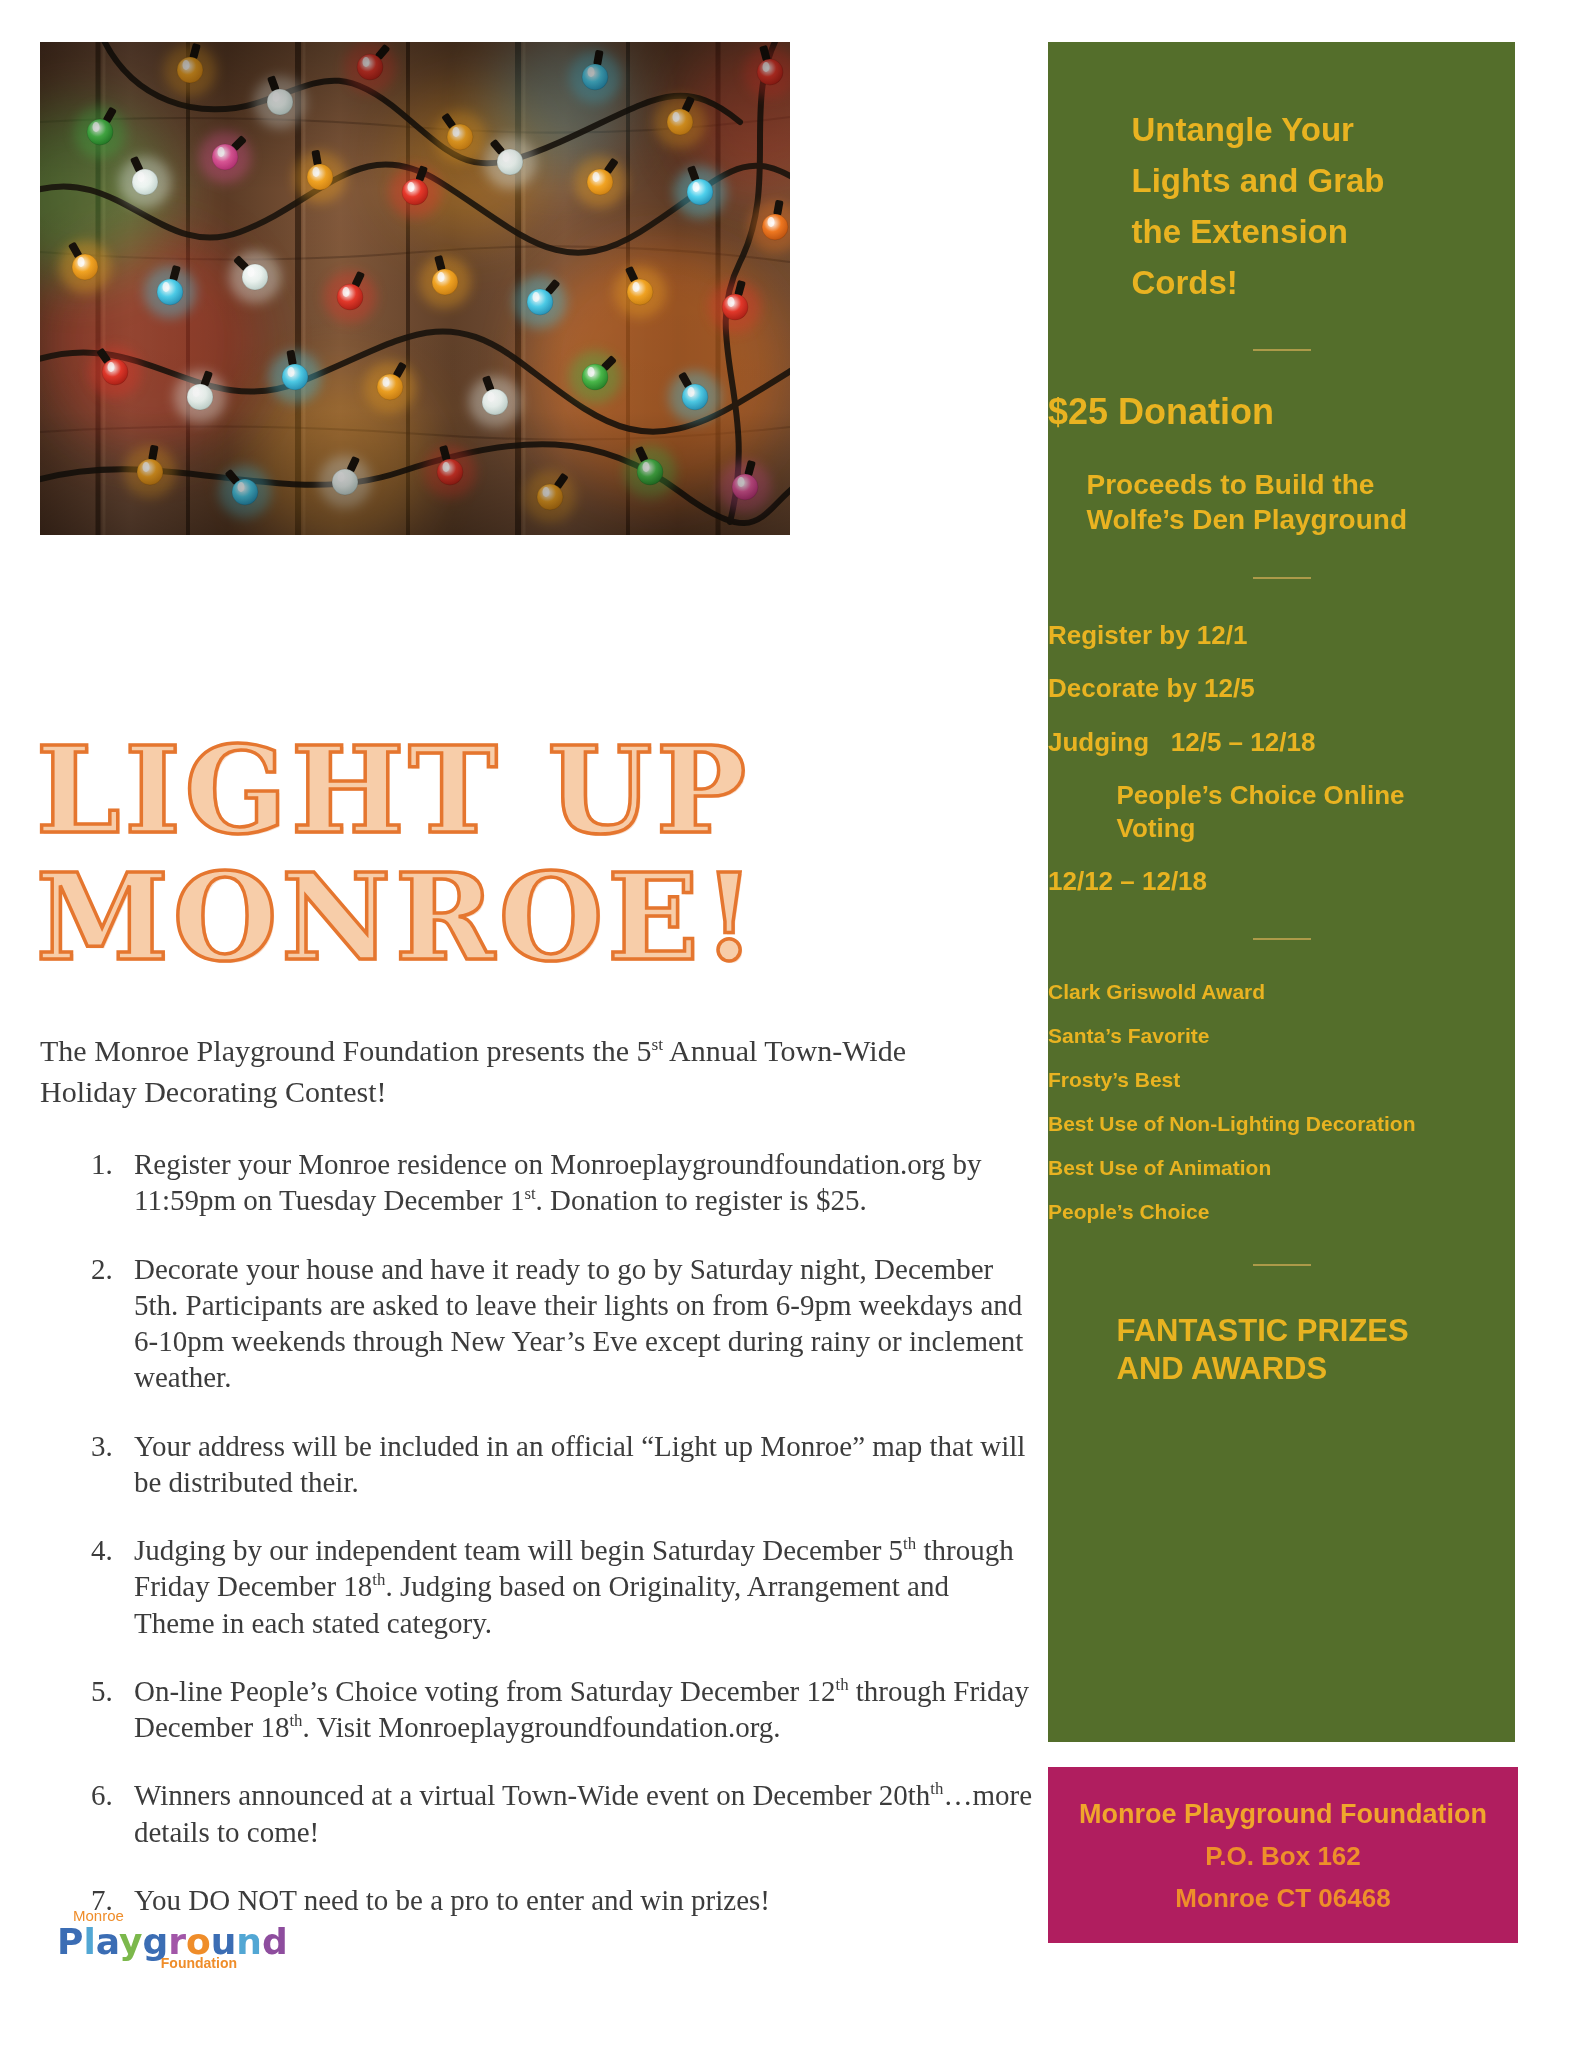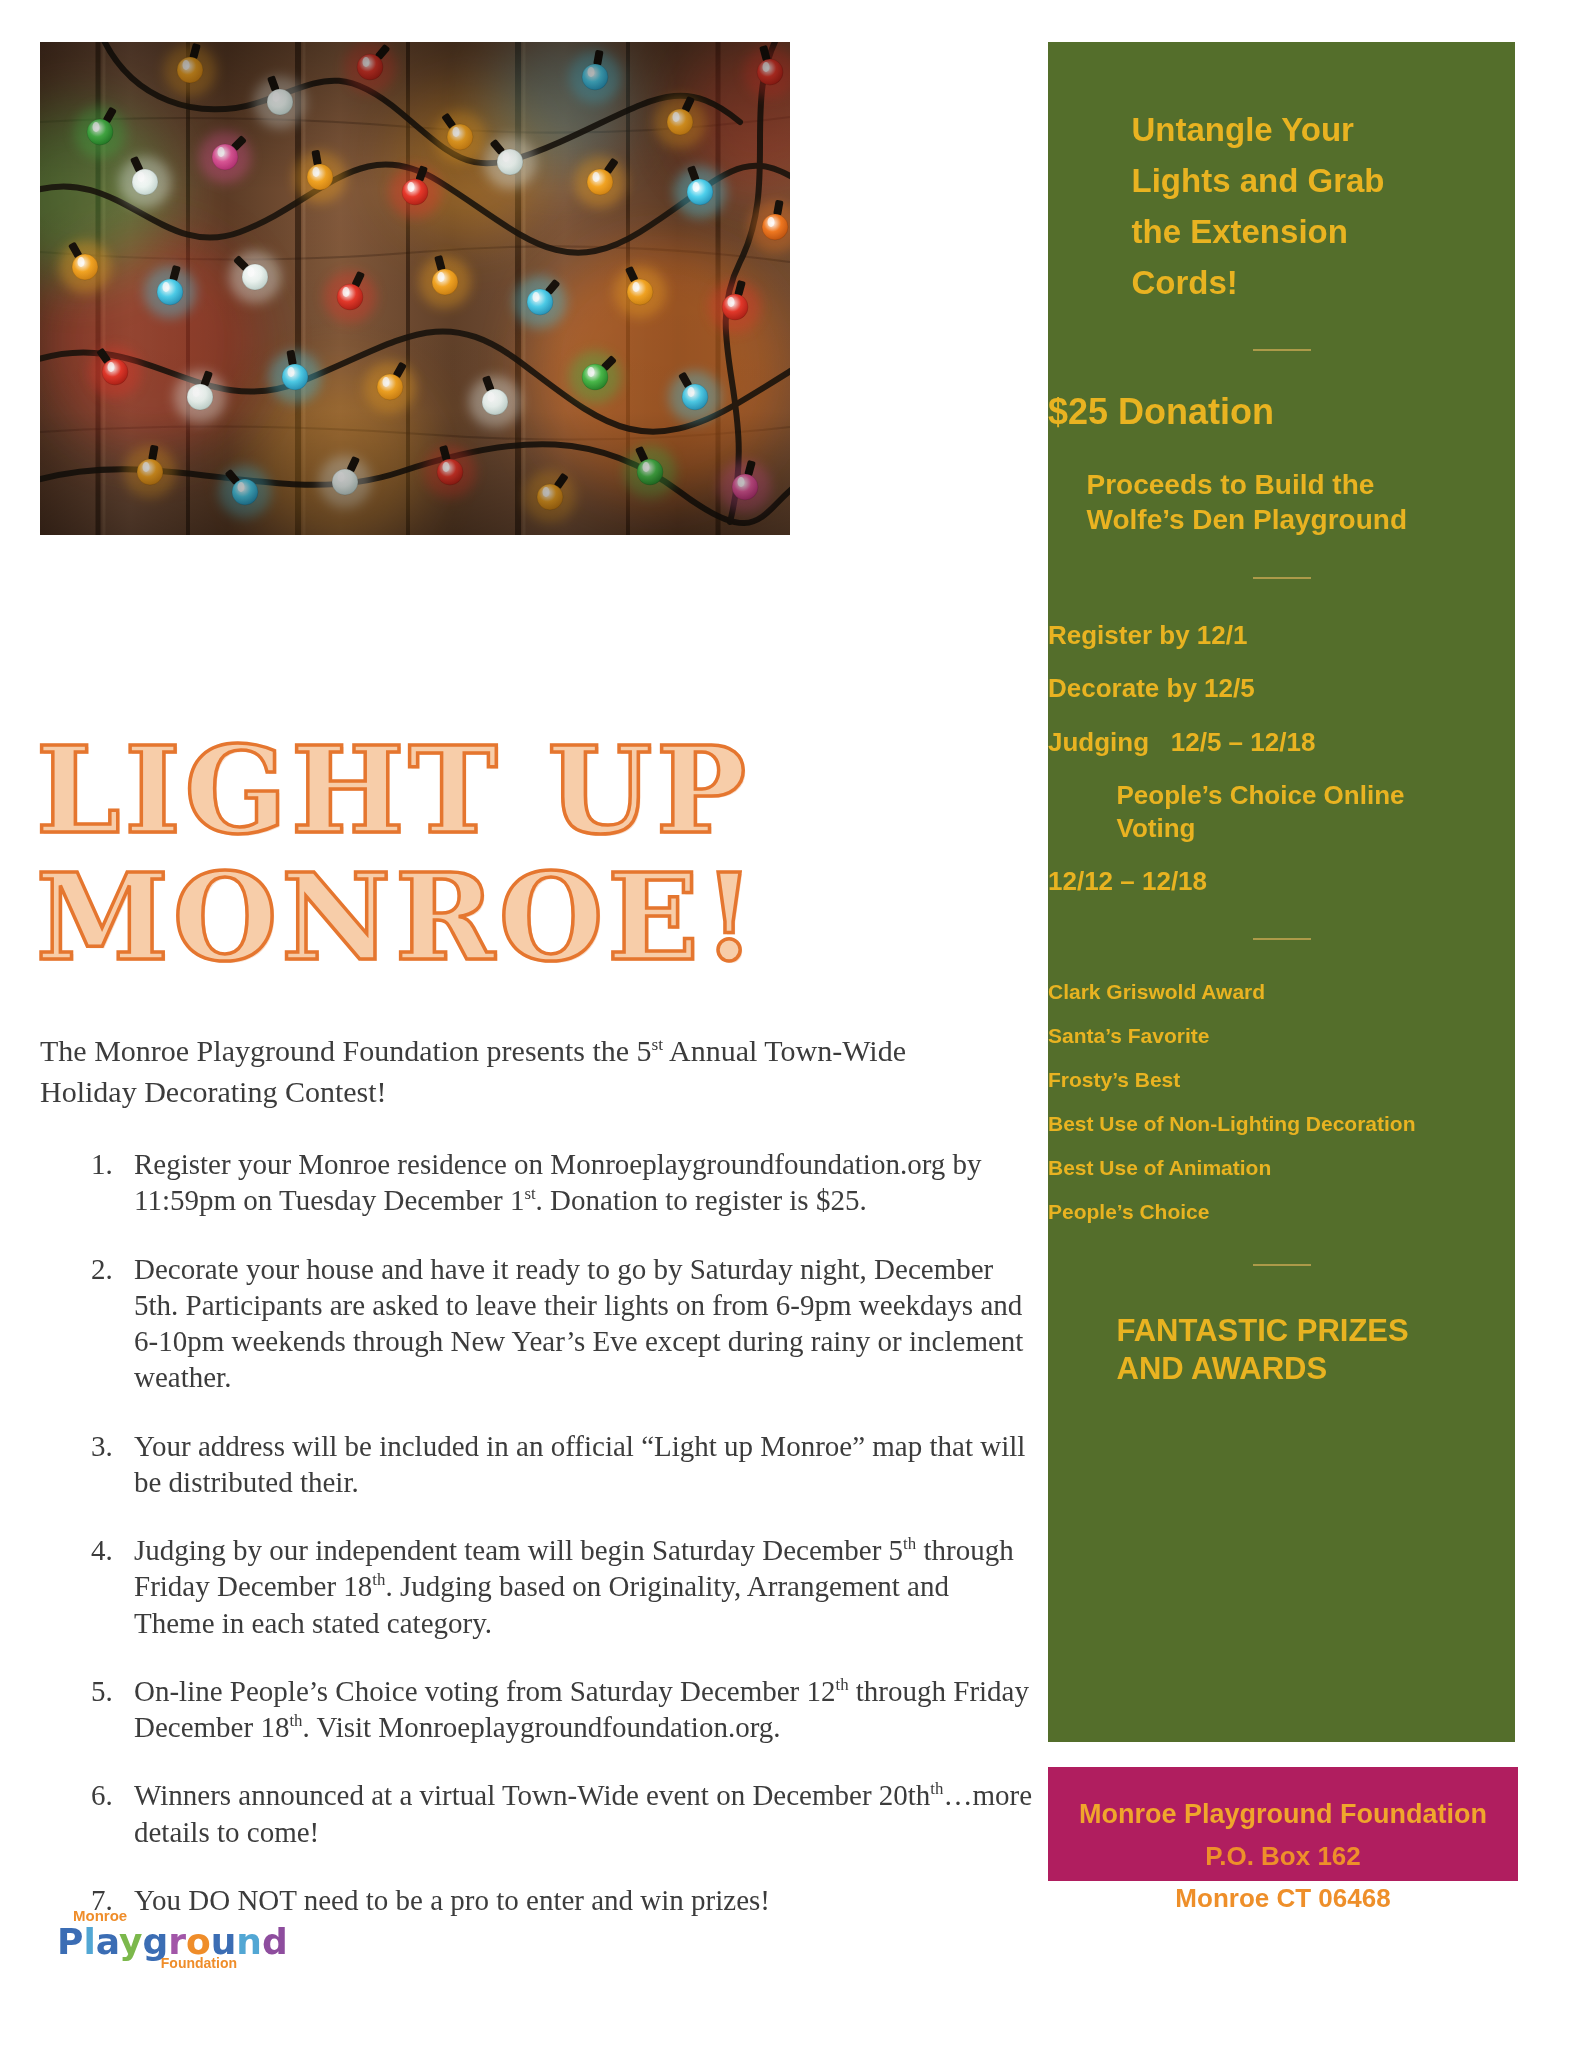--- a/index.html
+++ b/index.html
@@ -21,21 +21,21 @@
   
   .intro{position:absolute;left:40px;top:1030px;width:950px;margin:0;
          font-size:30px;line-height:1.38;color:var(--body);}
   .rules{position:absolute;left:42px;top:1146px;width:980px;margin:0;padding:0 0 0 78px;
          font-size:29px;line-height:1.25;color:var(--body);}
   .rules li{margin:0 0 32px 0;padding-left:14px;max-width:900px;}
   sup{font-size:0.58em;line-height:0;vertical-align:super;}
 
   
   .logo{position:absolute;left:57px;top:1908px;width:200px;line-height:1;}
-  .logo-top{font-family:"Liberation Sans",sans-serif;font-weight:bold;font-size:15px;
+  .logo-top{font-family:"Liberation Sans",sans-serif;font-weight:normal;font-size:15px;
             color:#ef8d2a;margin-left:16px;margin-bottom:1px;}
   .logo-word{font-family:"DejaVu Sans",sans-serif;font-weight:bold;font-size:36px;letter-spacing:0px;}
   .logo-bottom{font-family:"Liberation Sans",sans-serif;font-weight:bold;font-size:14px;
                color:#ef8d2a;text-align:right;margin-top:-4px;padding-right:4px;width:180px;}
 
   
   .sidebar{position:absolute;left:1048px;top:42px;width:467px;height:1700px;
            background:var(--green);color:var(--yellow);text-align:left;
            font-family:"Liberation Sans",sans-serif;font-weight:bold;}
   .sb-heading{padding-top:62px;font-size:33px;line-height:1.55;max-width:300px;margin:0 auto;}
@@ -45,21 +45,21 @@
   .sb-schedule{margin-top:20px;}
   .sb-line{margin-top:21px;font-size:26px;line-height:1.25;}
   .sb-line:first-child{margin-top:40px;}
   .sb-line:nth-child(4){max-width:330px;margin-left:auto;margin-right:auto;}
   .sb-awards{margin-top:20px;}
   .sb-award{margin-top:20px;font-size:21px;white-space:nowrap;}
   .sb-award:first-child{margin-top:40px;}
   .sb-prizes{margin-top:46px;font-size:31px;line-height:1.25;max-width:330px;margin-left:auto;margin-right:auto;}
 
   
-  .footer-box{position:absolute;left:1048px;top:1767px;width:470px;height:114px;
+  .footer-box{position:absolute;left:1048px;top:1767px;width:470px;height:176px;
               background:var(--magenta);text-align:center;}
   .fb-org{padding-top:32px;font-family:"Liberation Sans",sans-serif;font-weight:bold;
           font-size:27px;color:var(--fb-org);}
   .fb-line{margin-top:11px;font-family:Liberation Sans, sans-serif;font-weight:bold;
            font-size:26px;color:var(--fb-addr);}
 </style>
 </head>
 <body>
 
 <div class="page" style="--title-orange: #e5762f; --green: #546e2b; --yellow: #e9b321; --divider: #ad9a49; --magenta: #b01e5f; --fb-org: #f0a62c; --fb-addr: #ee8f2a;">

